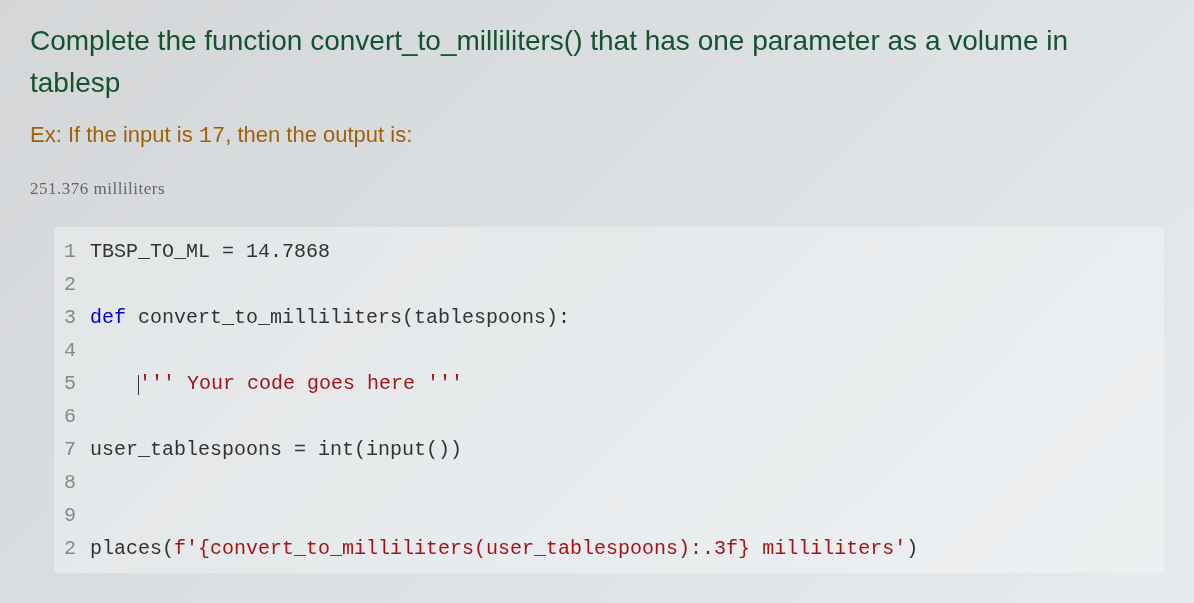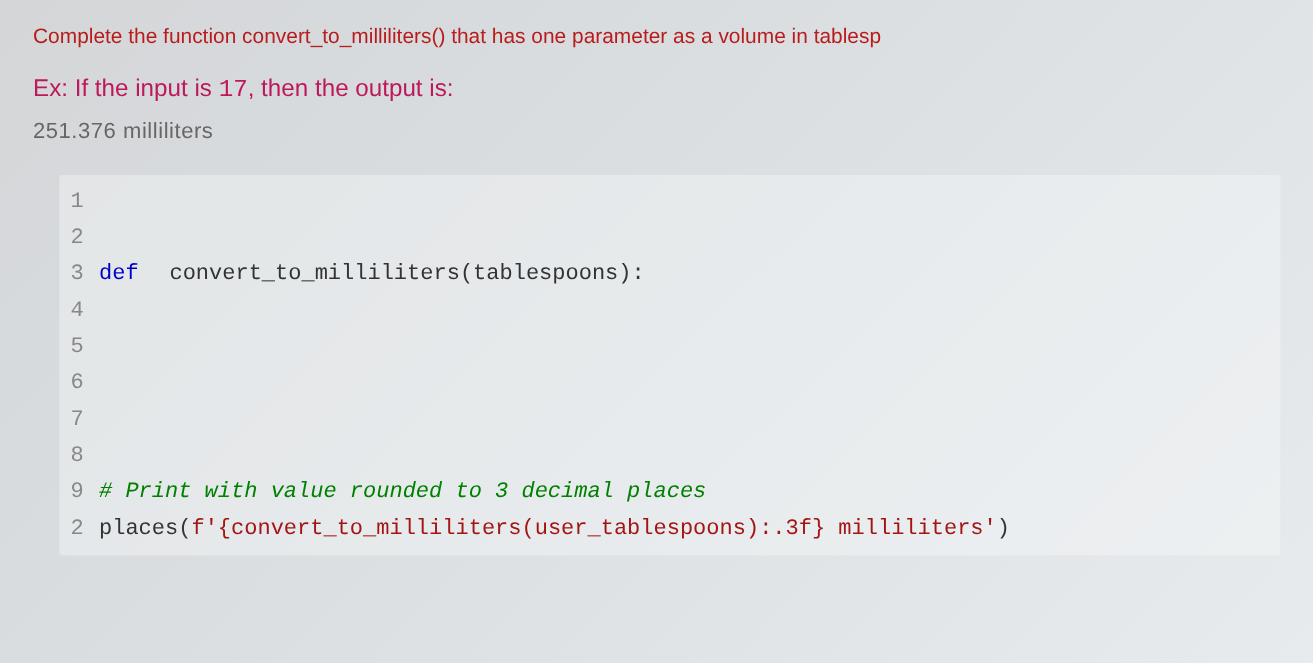--- a/index.html
+++ b/index.html
@@ -10,33 +10,33 @@
     body {
       font-family: Arial, Helvetica, sans-serif;
       background: linear-gradient(135deg, #d4d6d8 0%, #dce0e3 50%, #e8ebee 100%);
       padding: 20px 30px;
       color: #3a3a3a;
       width: 1194px;
       height: 603px;
       overflow: hidden;
     }
     .problem-text {
-      font-size: 19px;
+      font-size: 28px;
       line-height: 1.5;
       margin-bottom: 18px;
-      color: #b91c1c;
+      color: #14532d;
     }
     .example-label {
       font-size: 22px;
-      margin-bottom: 14px;
-      color: #be185d;
+      margin-bottom: 30px;
+      color: #a16207;
     }
     .example-output {
-      font-family: Liberation Sans, sans-serif;
-      font-size: 20px;
+      font-family: Liberation Serif, serif;
+      font-size: 17px;
       color: #666;
       margin-bottom: 28px;
       letter-spacing: 0.5px;
     }
     .code-block {
       background: rgba(248, 249, 250, 0.4);
       border-radius: 3px;
       padding: 8px 0;
       font-family: 'Courier New', Courier, monospace;
       font-size: 20px;
@@ -59,21 +59,20 @@
     .code-content {
       white-space: pre;
       color: #333;
     }
     .keyword {
       color: #0000cc;
       font-weight: normal;
     }
     .function-name {
       color: #333;
-      margin-left: 16px;
     }
     .constant {
       color: #333;
     }
     .number {
       color: #333;
     }
     .string {
       color: #a31515;
     }
@@ -103,48 +102,50 @@
 
 <div class="example-label">
   <span>Ex: If the input is </span><span class="inline-code">17</span><span>, then the output is:</span>
 </div>
 
 <div class="example-output">251.376 milliliters</div>
 
 <div class="code-block">
   <div class="code-line">
     <span class="line-number">1</span>
+    <span class="code-content"><span class="constant">TBSP_TO_ML</span> = <span class="number">14.7868</span></span>
   </div>
   <div class="code-line">
     <span class="line-number">2</span>
     <span class="code-content"></span>
   </div>
   <div class="code-line">
     <span class="line-number">3</span>
     <span class="code-content"><span class="keyword">def</span> <span class="function-name">convert_to_milliliters</span>(tablespoons):</span>
   </div>
   <div class="code-line">
     <span class="line-number">4</span>
     <span class="code-content"></span>
   </div>
   <div class="code-line">
     <span class="line-number">5</span>
+    <span class="code-content">    <span class="cursor"></span><span class="string">''' Your code goes here '''</span></span>
   </div>
   <div class="code-line">
     <span class="line-number">6</span>
     <span class="code-content"></span>
   </div>
   <div class="code-line">
     <span class="line-number">7</span>
+    <span class="code-content">user_tablespoons = <span class="builtin">int</span>(<span class="builtin">input</span>())</span>
   </div>
   <div class="code-line">
     <span class="line-number">8</span>
     <span class="code-content"></span>
   </div>
   <div class="code-line">
     <span class="line-number">9</span>
-    <span class="code-content"><span class="comment"># Print with value rounded to 3 decimal places</span></span>
   </div>
   <div class="code-line">
     <span class="line-number">2</span>
     <span class="code-content"><span class="builtin">places</span>(<span class="string">f'{convert_to_milliliters(user_tablespoons):.3f} milliliters'</span>)</span>
   </div>
 </div>
 
 </body></html>

